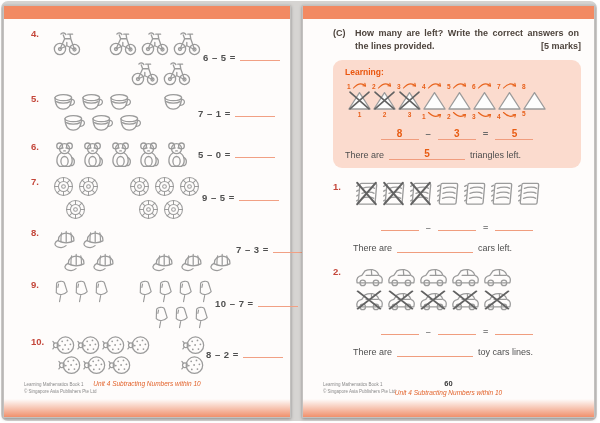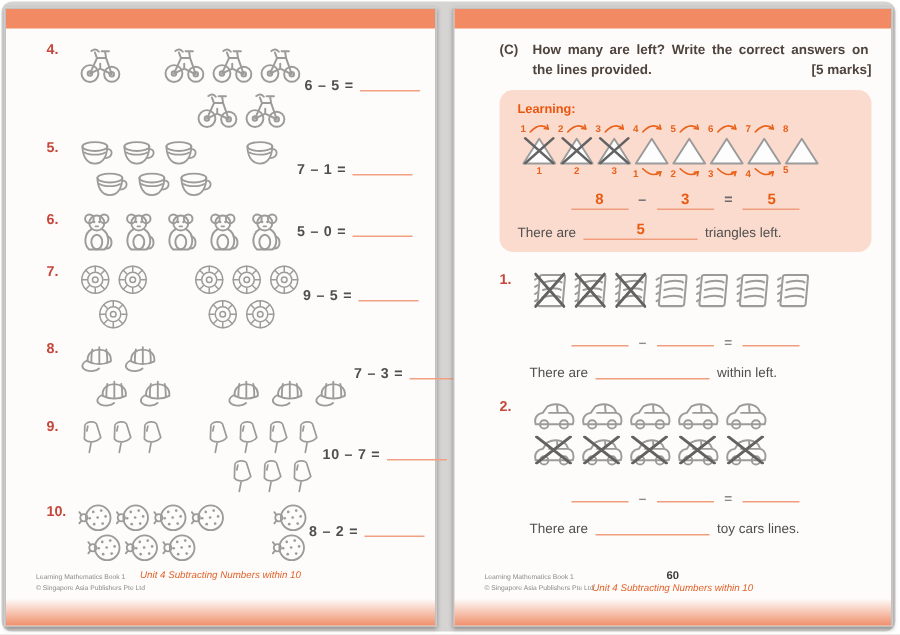--- a/index.html
+++ b/index.html
@@ -971,21 +971,21 @@
                       <path d="M4.6,5.5 L2.8,6.6 M4.6,10.5 L2.8,11.6 M4.6,15.5 L2.8,16.6 M4.6,20.5 L2.8,21.6"></path>
                     </svg>
                   </span>
                 </div>
               </div>
             </div>
             <div class="eq-blank-row"><span class="blank"></span><span>–</span><span class="blank"></span><span>=</span><span class="blank"></span></div>
             <div class="sentence">
               <span>There are</span>
               <span class="sent-blank"></span>
-              <span>within left.</span>
+              <span>cars left.</span>
             </div>
           </div>
           <div class="rp-problem">
             <div class="rp-head">
               <div class="prob-num">2.</div>
               <div class="rp-art">
                 <div class="art-row">
                   <span class="ic ic-car">
                     <svg viewBox="0 0 32 24" fill="none" stroke="#9b9b9b" stroke-width="1.4" stroke-linecap="round" stroke-linejoin="round">
                       <path d="M3,19.5 C1.8,14.5 4.2,11.8 8.2,11.2 L11.6,6.4 C17,3.8 23,4.8 25.4,8.4 L26.8,11.2 C30.4,12.2 31.2,15.8 30,19.5 Z"></path>

